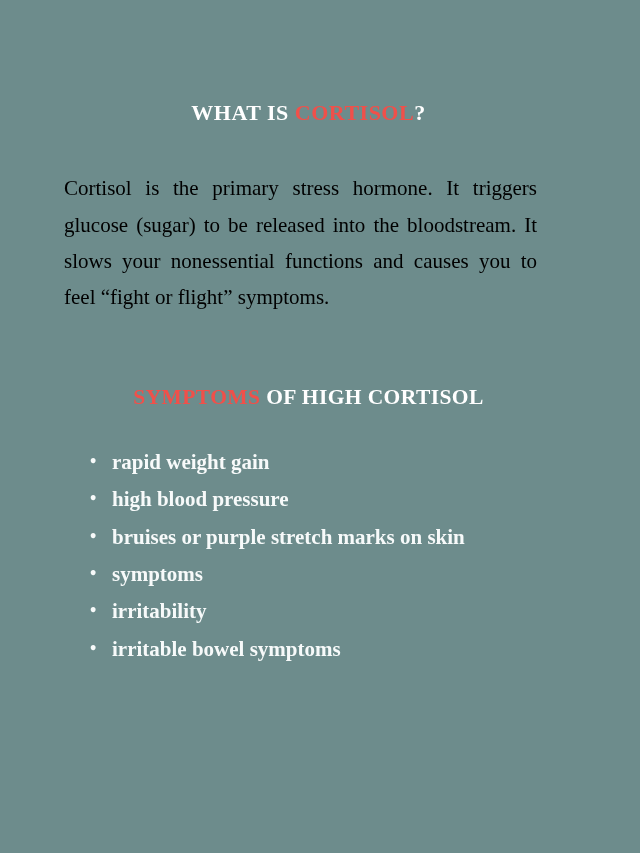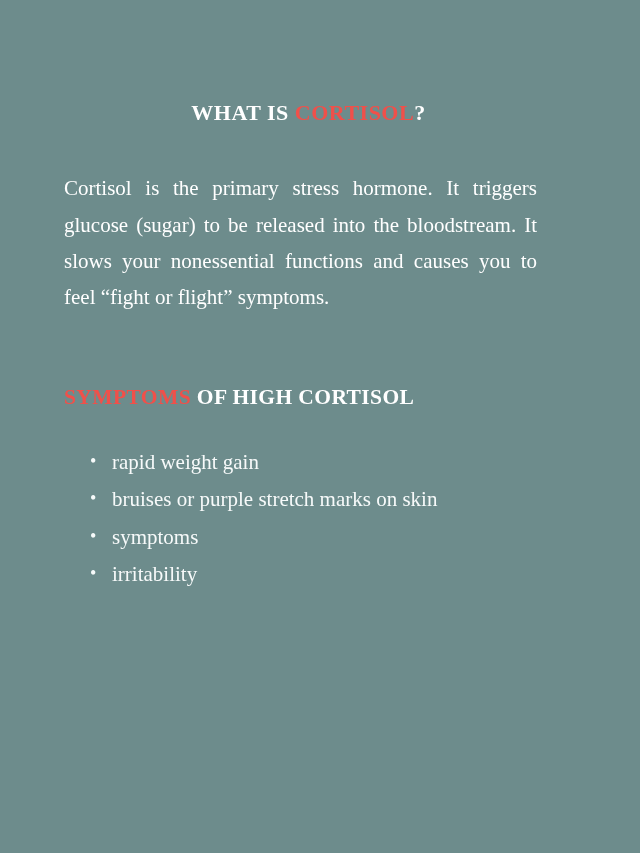--- a/index.html
+++ b/index.html
@@ -32,40 +32,41 @@
   }
   .accent {
     color: #f0504a;
   }
   .paragraph {
     font-size: 21px;
     line-height: 1.72;
     text-align: justify;
     text-justify: inter-word;
     margin: 0 16px 70px 0;
-    color: #ffffff;
+    color: #000000;
   }
   .subtitle {
-    text-align: left;
+    text-align: center;
     font-weight: bold;
     font-size: 21.5px;
     letter-spacing: 0.4px;
     margin: 0 0 34px 0;
   }
   .symptom-list {
     margin: 0;
     padding: 0 0 0 26px;
     list-style: none;
   }
   .symptom-item {
     position: relative;
     font-size: 21px;
     line-height: 1.78;
     color: #f7fafa;
     padding-left: 22px;
+    font-weight: bold;
   }
   .symptom-item::before {
     content: "\2022";
     position: absolute;
     left: 0;
     top: 0;
     font-size: 18px;
     line-height: 1.95;
     color: #f7fafa;
   }
@@ -80,18 +81,20 @@
   </h1>
 
   <p class="paragraph">Cortisol is the primary stress hormone. It triggers glucose (sugar) to be released into the bloodstream. It slows your nonessential functions and causes you to feel “fight or flight” symptoms.</p>
 
   <h2 class="subtitle">
     <span class="accent">SYMPTOMS</span><span> OF HIGH CORTISOL</span>
   </h2>
 
   <ul class="symptom-list">
     <li class="symptom-item">rapid weight gain</li>
+    <li class="symptom-item">high blood pressure</li>
     <li class="symptom-item">bruises or purple stretch marks on skin</li>
     <li class="symptom-item">symptoms</li>
     <li class="symptom-item">irritability</li>
+    <li class="symptom-item">irritable bowel symptoms</li>
   </ul>
 
 </div>
 
 </body></html>

